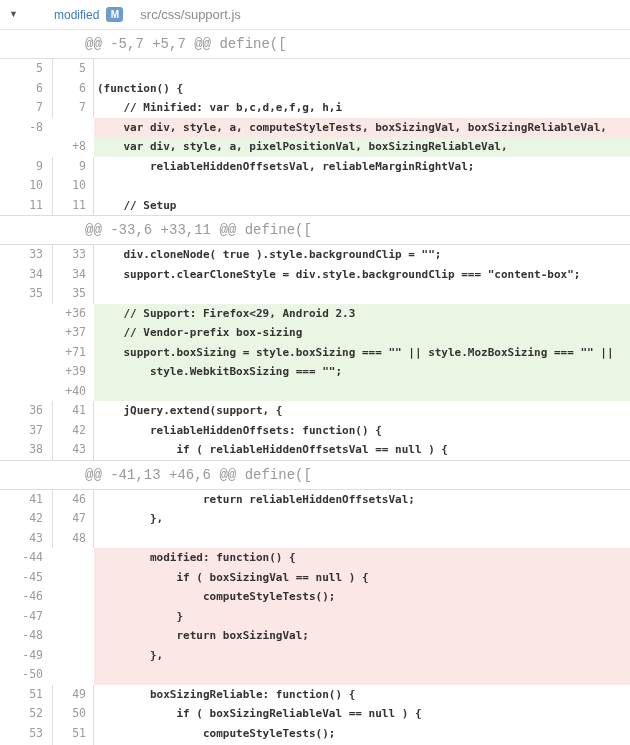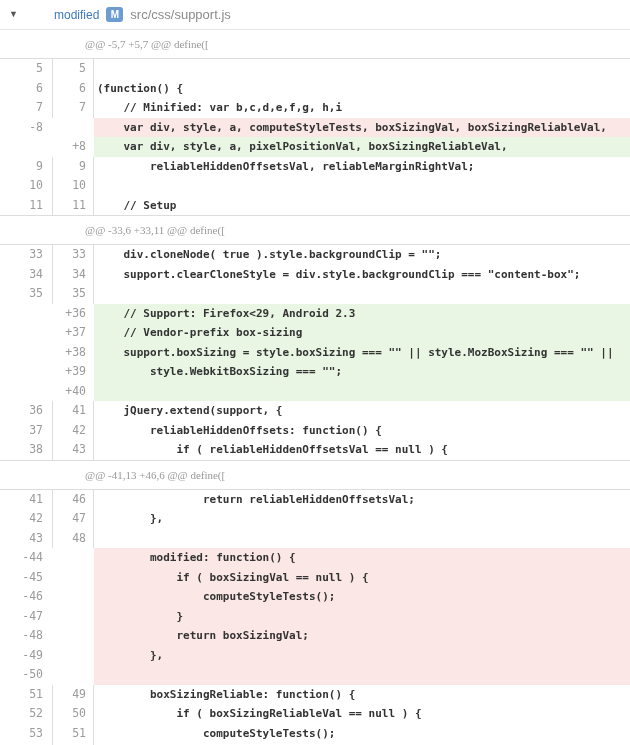--- a/index.html
+++ b/index.html
@@ -28,26 +28,26 @@
   .tri {
     margin-left: 9px; width: 14px; color: var(--tri-color);
     font-size: 9px; line-height: 9px; cursor: pointer;
   }
   .status { margin-left: 31px; color: var(--accent); font-size: 12px; }
   .badge {
     margin-left: 7px; background: var(--badge); color: #fff;
     font-size: 10px; font-weight: bold; width: 17px; height: 15px;
     border-radius: 3px; display: flex; align-items: center; justify-content: center;
   }
-  .path { margin-left: 7px; color: var(--path-color); font-size: 13px; }
+  .path { margin-left: 17px; color: var(--path-color); font-size: 13px; }
 
   .hunk-header {
     height: 28px; padding: 7px 0 7px 85px;
-    font-family: Liberation Serif, serif;
-    font-size: 11px; line-height: 14px; color: var(--hunkhead-color);
+    font-family: Liberation Mono, monospace;
+    font-size: 14px; line-height: 14px; color: var(--hunkhead-color);
     white-space: pre; overflow: hidden;
   }
   .hunk {
     border-top: 1px solid var(--border);
     border-bottom: 1px solid var(--border);
   }
   .row {
     display: flex; height: 19.5px; line-height: 19.5px;
     font-family: "DejaVu Sans Mono", monospace; font-size: 11px;
   }
@@ -143,21 +143,21 @@
         <span class="num new">+36</span>
         <span class="code">    // Support: Firefox&lt;29, Android 2.3</span>
       </div>
       <div class="row add">
         <span class="num old"></span>
         <span class="num new">+37</span>
         <span class="code">    // Vendor-prefix box-sizing</span>
       </div>
       <div class="row add">
         <span class="num old"></span>
-        <span class="num new">+38</span>
+        <span class="num new">+71</span>
         <span class="code">    support.boxSizing = style.boxSizing === "" || style.MozBoxSizing === "" ||</span>
       </div>
       <div class="row add">
         <span class="num old"></span>
         <span class="num new">+39</span>
         <span class="code">        style.WebkitBoxSizing === "";</span>
       </div>
       <div class="row add">
         <span class="num old"></span>
         <span class="num new">+40</span>

